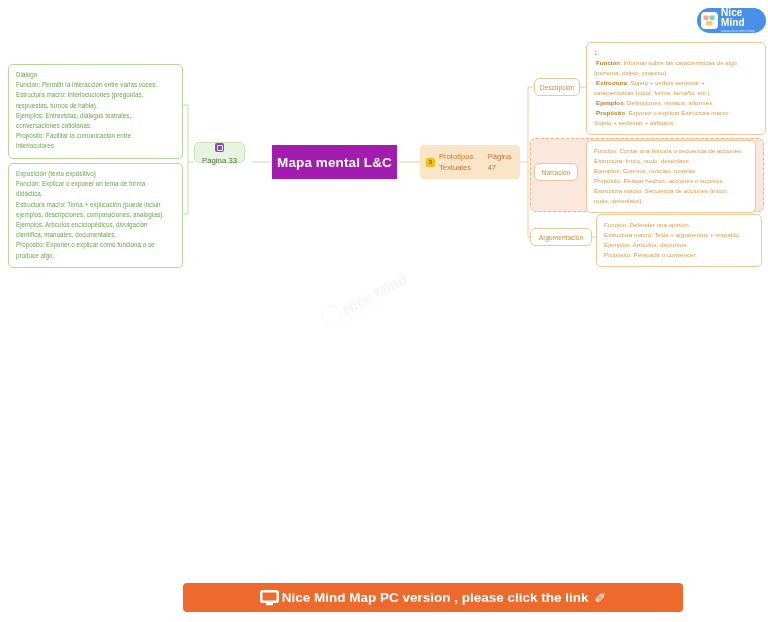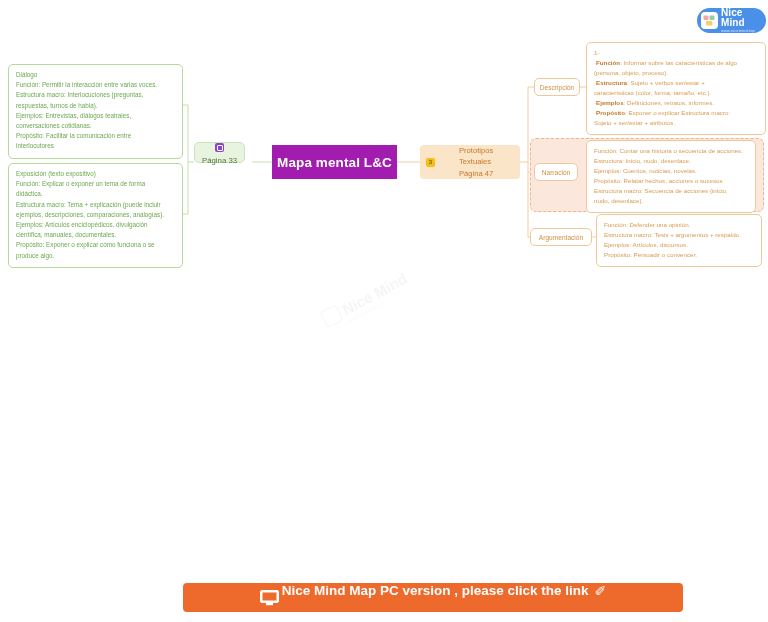--- a/index.html
+++ b/index.html
@@ -101,21 +101,21 @@
     color:#c8782c;
     font-size:7.6px;
     line-height:1.5;
     display:flex;align-items:center;gap:4px;
     padding:0 8px 0 6px;
   }
   .ic-yellow{background:#f2c017;}
   .ic-yellow i{
     color:#8a6200;font-size:6px;font-style:normal;font-weight:bold;line-height:1;
   }
-  .proto .lines{display:flex;flex-direction:column;margin-left:20px;}
+  .proto .lines{display:flex;flex-direction:row;}
 
   
   .branch-pill{
     border:1px solid #efc89a;
     border-radius:5px;
     background:#ffffff;
     color:#d0903f;
     font-size:6.6px;
     display:flex;align-items:center;justify-content:center;
     padding:0 6px;
@@ -141,21 +141,21 @@
     border-radius:6px;
     background:#fbe7dc;
   }
 
   
   .banner{
     position:absolute;left:183px;top:583px;
     width:500px;height:29px;
     background:#ed6a2c;
     border-radius:4px;
-    display:flex;justify-content:center;gap:2px;
+    display:flex;align-items:center;justify-content:center;gap:2px;
     color:#ffffff;font-size:13.5px;font-weight:bold;
   }
   .banner .mon{display:flex;align-items:center;margin-right:1px;}
   .banner .lnk{font-size:14px;font-weight:normal;margin-left:4px;}
 </style>
 </head>
 <body>
 
 <div class="logo-badge">
   <span class="logo-mark">

